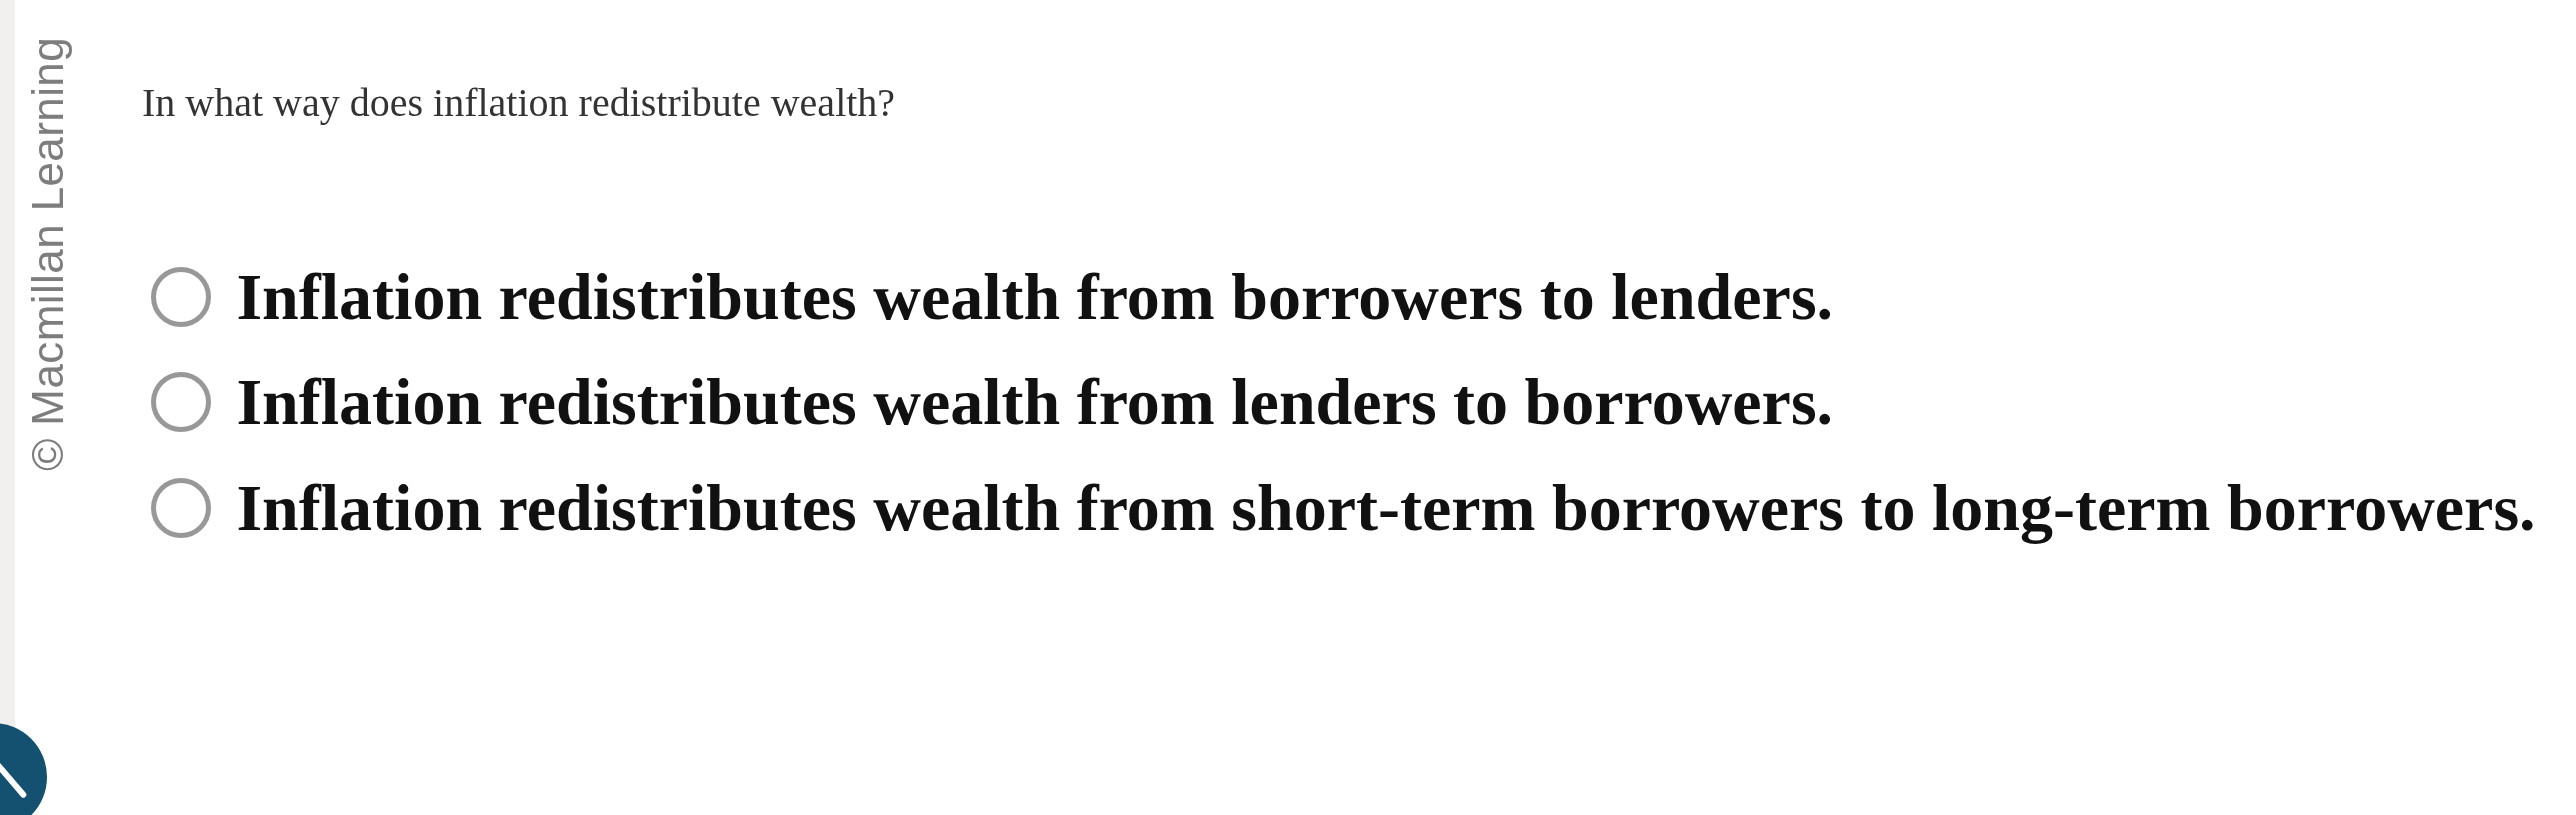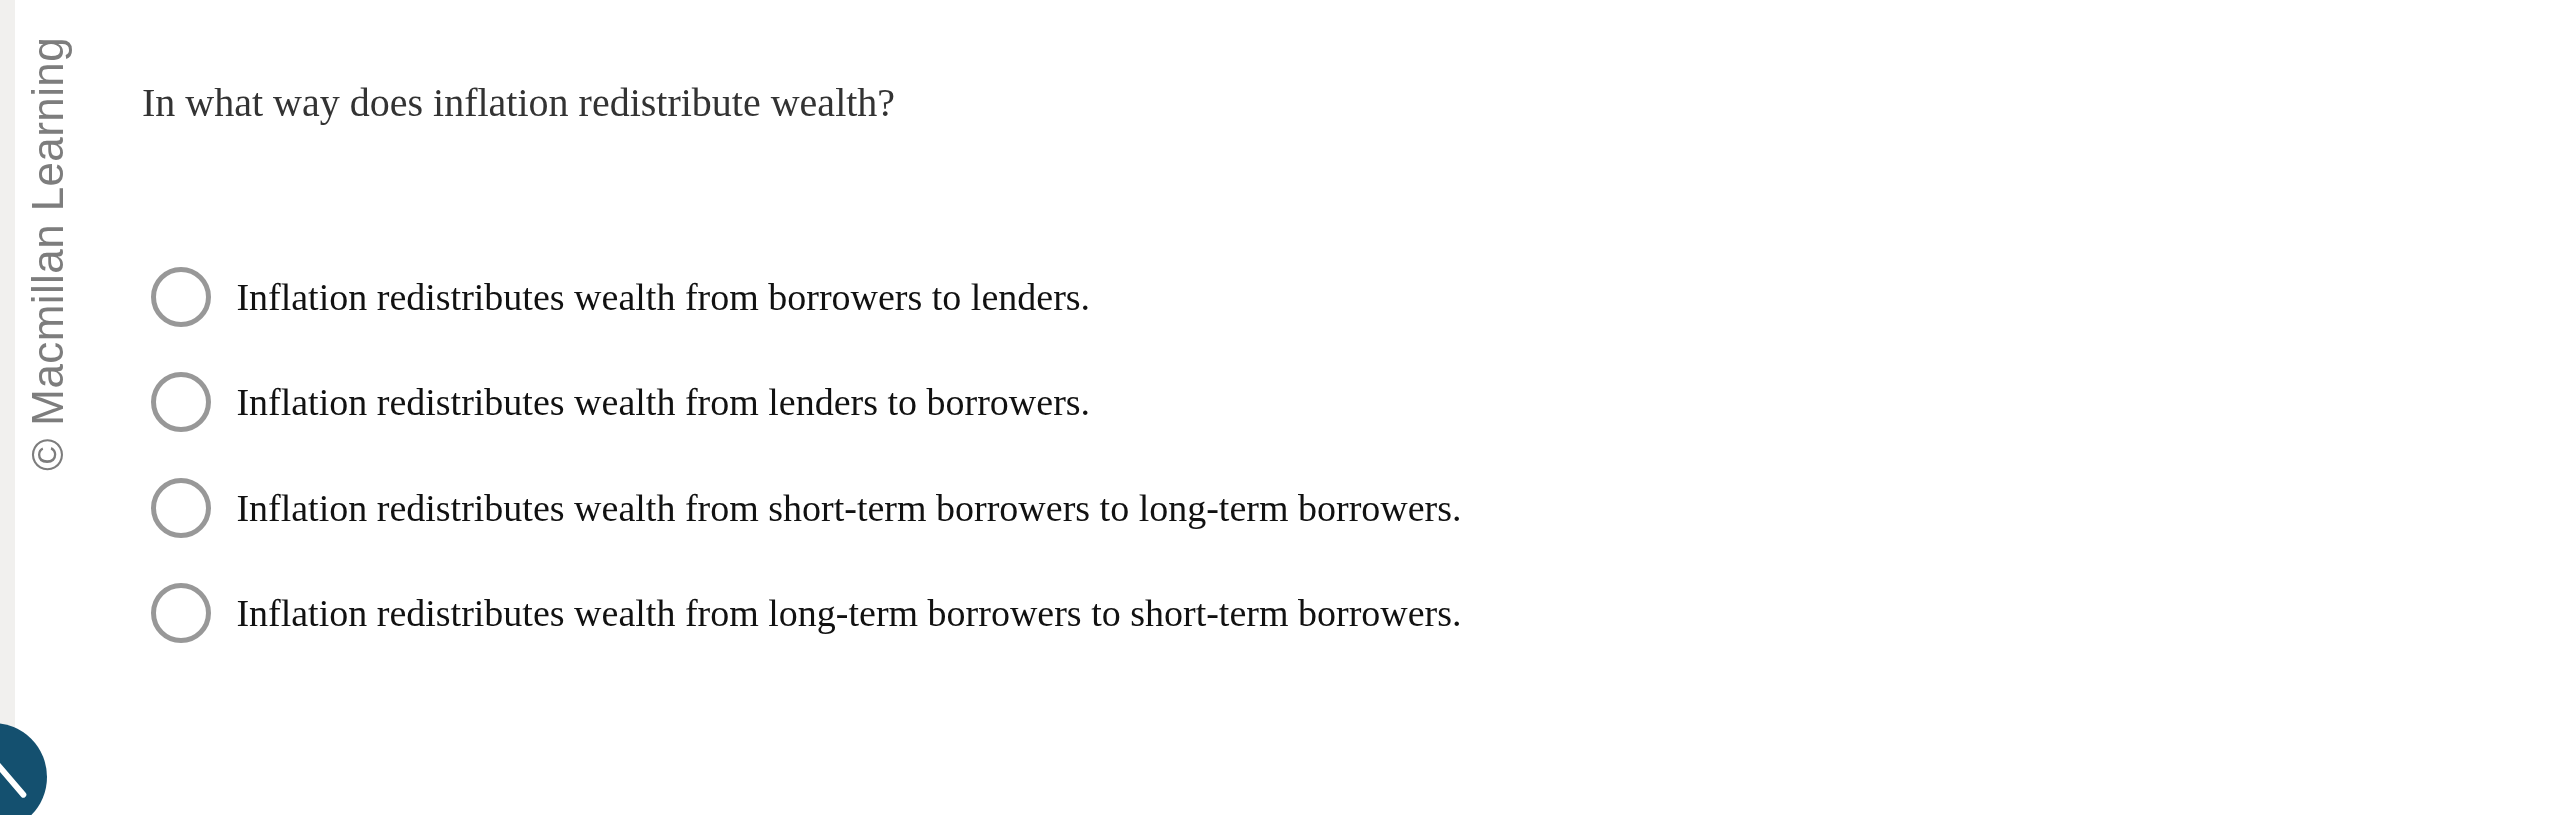--- a/index.html
+++ b/index.html
@@ -68,24 +68,25 @@
     flex: 0 0 auto;
     width: 50px;
     height: 50px;
     border: 5.1px solid var(--radio-border, #989898);
     border-radius: 50%;
     background: #ffffff;
     box-sizing: content-box;
   }
   .option-label {
     margin-left: 25.4px;
-    font-size: 38px;
+    font-size: 66px;
     line-height: 1;
     color: var(--option-text, #111111);
     white-space: nowrap;
+    font-weight: bold;
   }
 
   
   .fab {
     position: absolute;
     left: -61px;
     top: 723px;
     width: 108px;
     height: 108px;
     border-radius: 50%;
@@ -119,24 +120,20 @@
   <div class="option-row r1">
     <div class="radio"></div>
     <div class="option-label">Inflation redistributes wealth from lenders to borrowers.</div>
   </div>
 
   <div class="option-row r2">
     <div class="radio"></div>
     <div class="option-label">Inflation redistributes wealth from short-term borrowers to long-term borrowers.</div>
   </div>
 
-  <div class="option-row r3">
-    <div class="radio"></div>
-    <div class="option-label">Inflation redistributes wealth from long-term borrowers to short-term borrowers.</div>
-  </div>
 
   <button class="fab">
     <span>
       <svg viewBox="0 0 128 128" aria-hidden="true">
         <polyline points="40,85 70,50 100,85" fill="none" stroke="#ffffff" stroke-width="7" stroke-linecap="round" stroke-linejoin="round"></polyline>
       </svg>
     </span>
   </button>
 
 </div>

